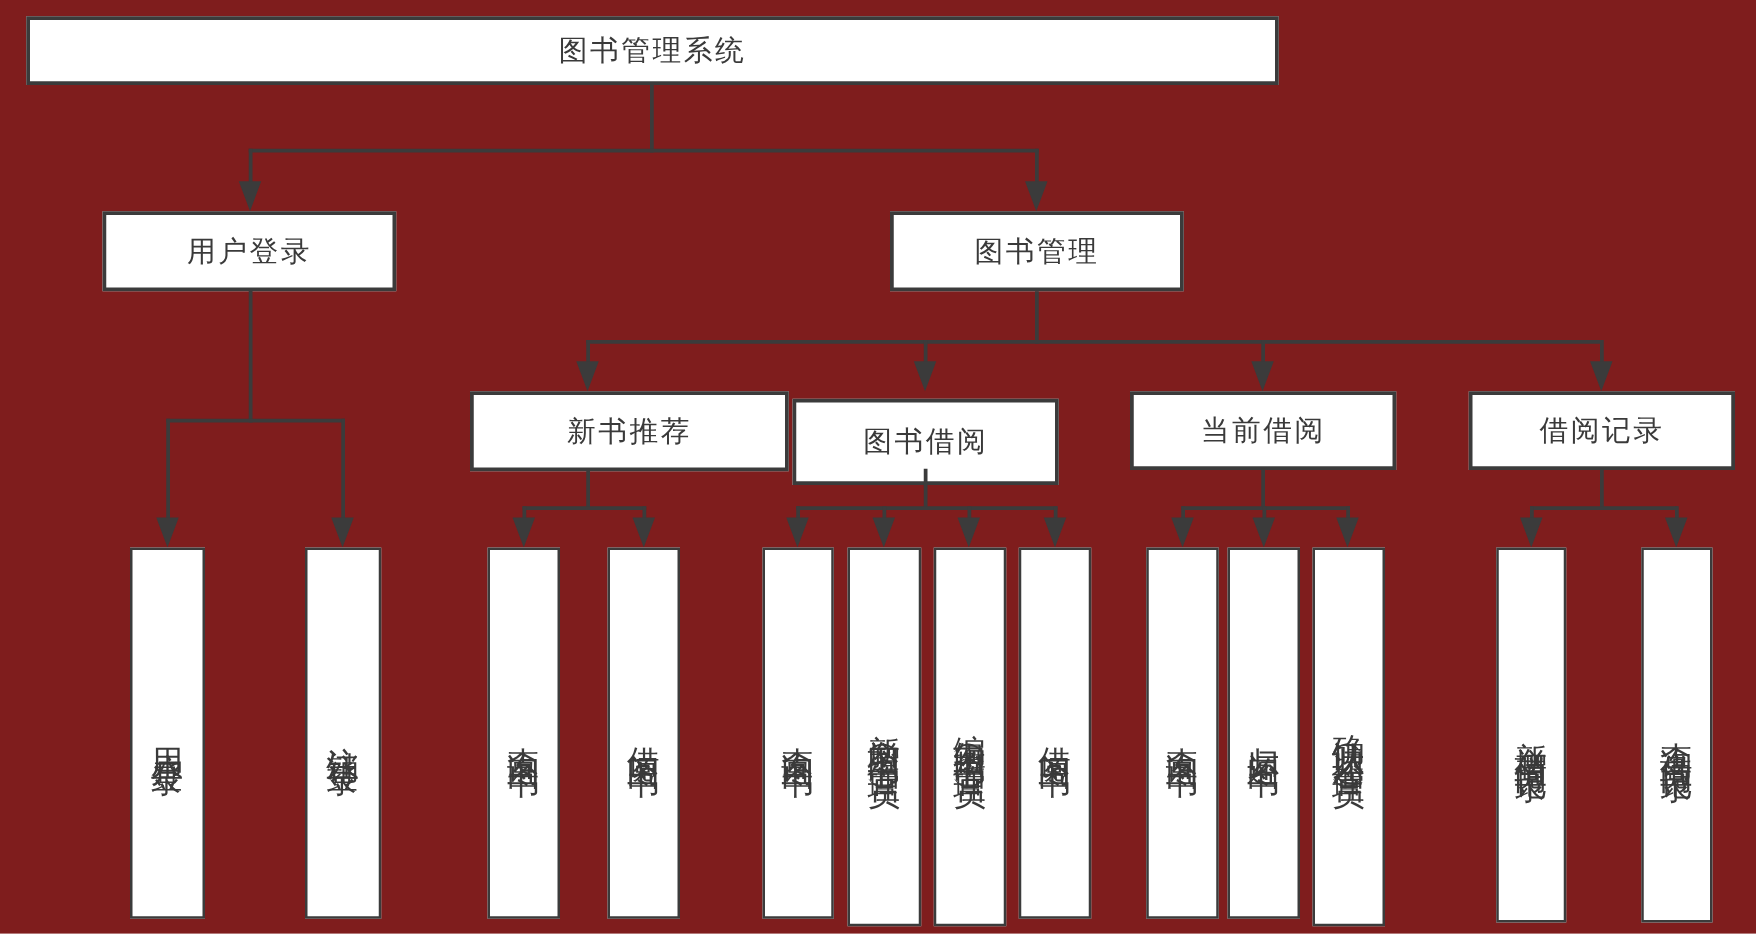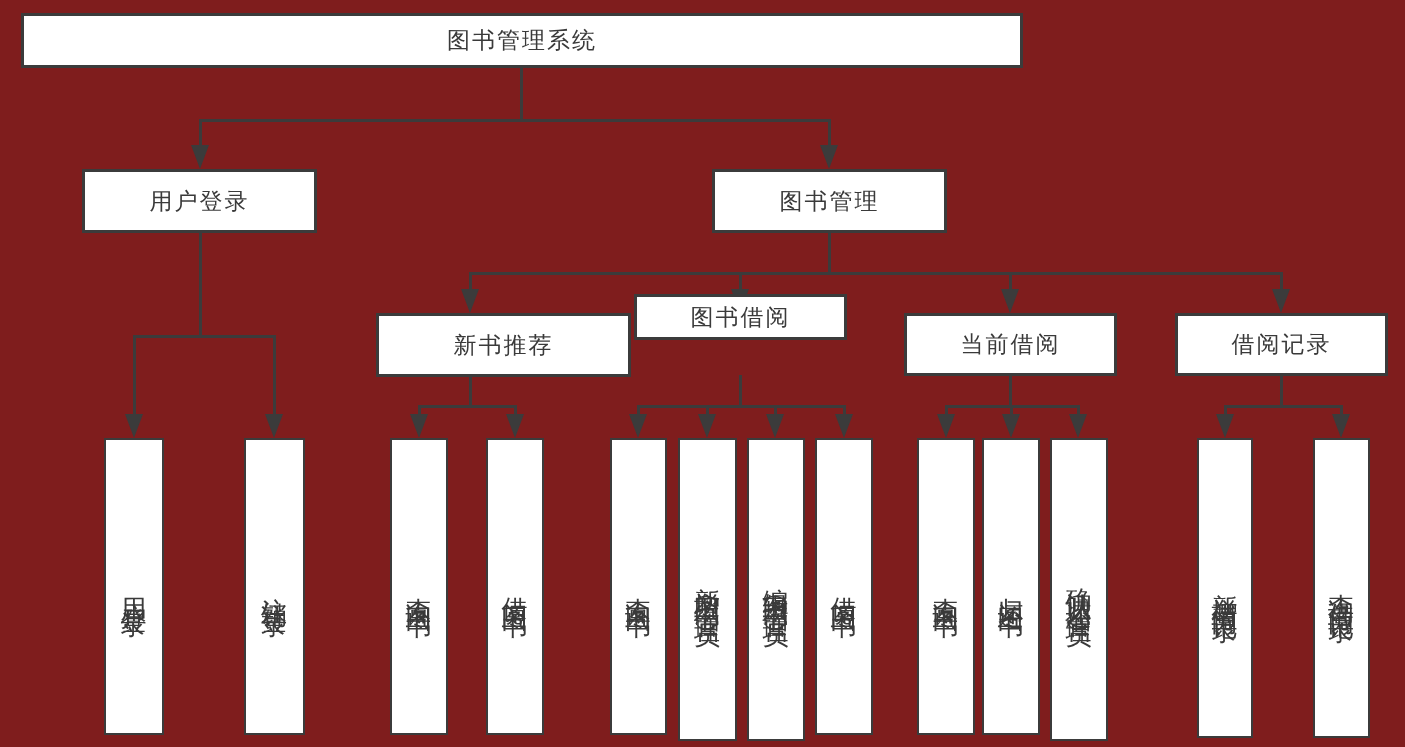--- a/index.html
+++ b/index.html
@@ -66,21 +66,21 @@
   <div class="line" style="left:739px;top:272px;width:3px;height:19px;"></div>
   <div class="head" style="left:731px;top:289px;"></div>
   <div class="line" style="left:1009px;top:272px;width:3px;height:19px;"></div>
   <div class="head" style="left:1001px;top:289px;"></div>
   <div class="line" style="left:1280px;top:272px;width:3px;height:19px;"></div>
   <div class="head" style="left:1272px;top:289px;"></div>
 
   <div class="box hbox" style="left:376px;top:313px;width:255px;height:64px;">
     <span>新书推荐</span>
   </div>
-  <div class="box hbox" style="left:634px;top:294px;width:213px;height:46px;justify-content:center;">
+  <div class="box hbox" style="left:634px;top:319px;width:213px;height:69px;justify-content:center;">
     <span>图书借阅</span>
   </div>
   <div class="box hbox" style="left:1175px;top:313px;width:213px;height:63px;">
     <span>借阅记录</span>
   </div>
   <div class="box hbox" style="left:904px;top:313px;width:213px;height:63px;">
     <span>当前借阅</span>
   </div>
 
   <div class="line" style="left:469px;top:376px;width:3px;height:32px;"></div>

